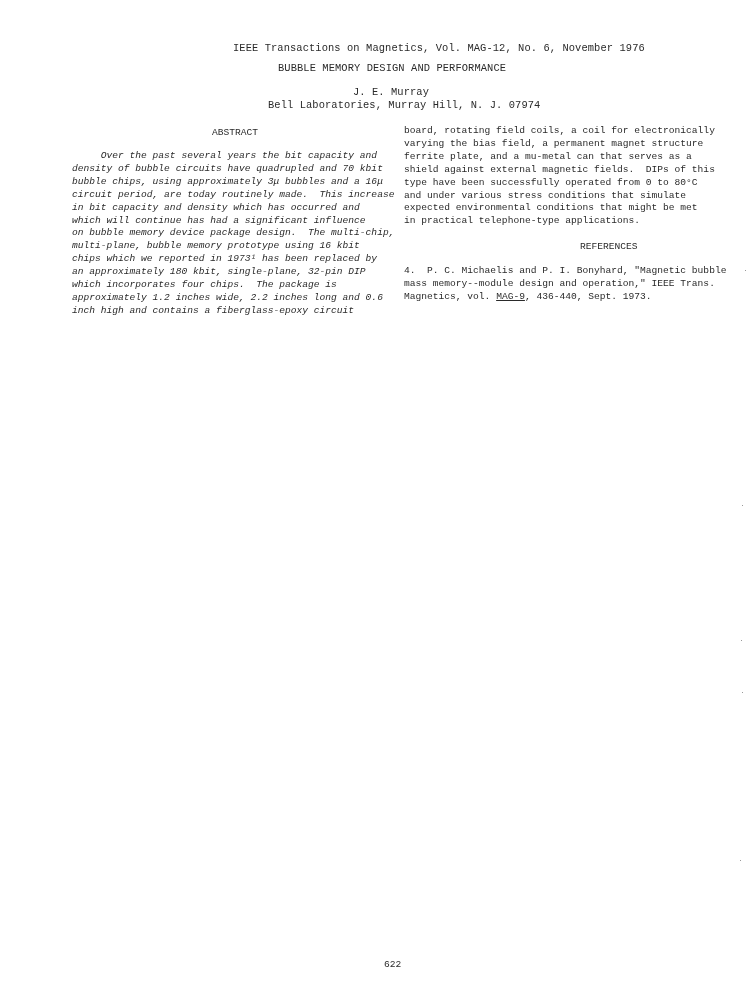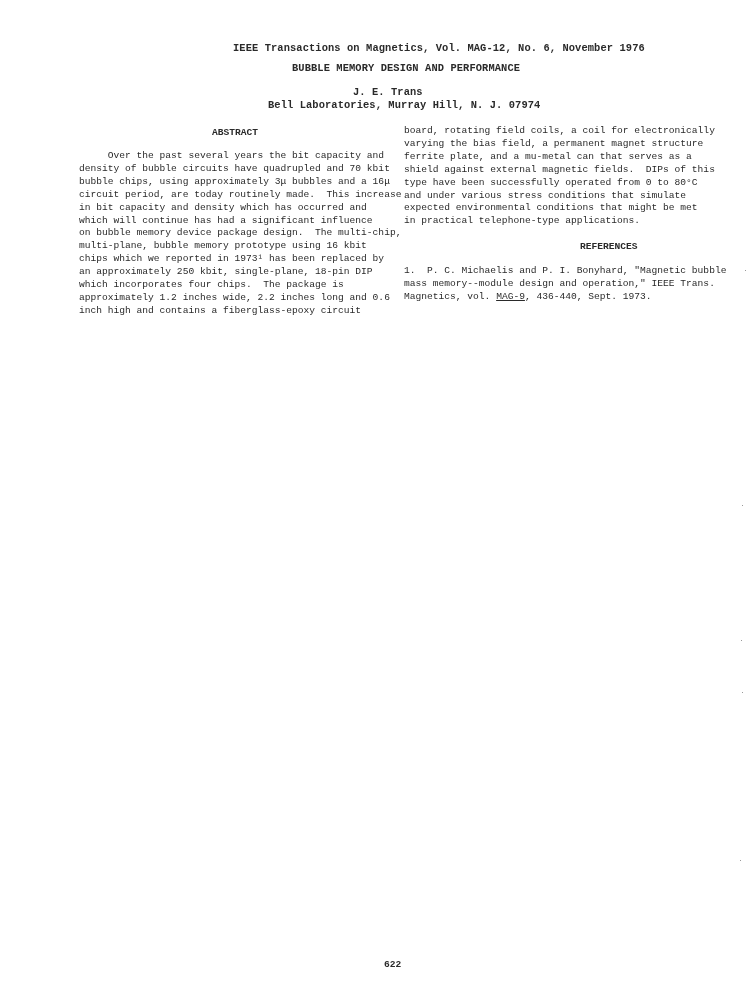--- a/index.html
+++ b/index.html
@@ -1,64 +1,64 @@
 <!DOCTYPE html>
 <html><head>
 <meta charset="utf-8">
 <style>
   html, body { margin:0; padding:0; background:#ffffff; }
   body { width:755px; height:1000px; position:relative; overflow:hidden;
          font-family:"Liberation Mono","DejaVu Sans Mono",monospace; color:#2a2a2a; }
-  .abs { position:absolute; white-space:pre;font-weight:bold; }
+  .abs { position:absolute; white-space:pre; }
   .hdr { font-size:10.4px; letter-spacing:0.1px; }
   .line { font-size:9.6px; line-height:12.9px; white-space:pre; }
   .col { position:absolute; }
   .ul { text-decoration:underline; }
   .dot { position:absolute; width:1px; height:1px; background:#999; }
 </style>
 </head>
 <body>
 
 <div class="abs hdr" style="left:233px; top:42px;">IEEE Transactions on Magnetics, Vol. MAG-12, No. 6, November 1976</div>
-<div class="abs hdr" style="left:292px; top:62px;text-align:center;">BUBBLE MEMORY DESIGN AND PERFORMANCE</div>
-<div class="abs hdr" style="left:353px; top:86px;">J. E. Trans</div>
+<div class="abs hdr" style="left:278px; top:62px;text-align:center;">BUBBLE MEMORY DESIGN AND PERFORMANCE</div>
+<div class="abs hdr" style="left:353px; top:86px;">J. E. Murray</div>
 <div class="abs hdr" style="left:268px; top:99px;">Bell Laboratories, Murray Hill, N. J. 07974</div>
 
 <div class="abs line" style="left:212px; top:127px;">ABSTRACT</div>
 
-<div class="col" style="left:79px; top:150px;">
+<div class="col" style="left:72px; top:150px;font-style:italic;">
   <div class="line">     Over the past several years the bit capacity and</div>
   <div class="line">density of bubble circuits have quadrupled and 70 kbit</div>
   <div class="line">bubble chips, using approximately 3μ bubbles and a 16μ</div>
   <div class="line">circuit period, are today routinely made.  This increase</div>
   <div class="line">in bit capacity and density which has occurred and</div>
   <div class="line">which will continue has had a significant influence</div>
   <div class="line">on bubble memory device package design.  The multi-chip,</div>
   <div class="line">multi-plane, bubble memory prototype using 16 kbit</div>
   <div class="line">chips which we reported in 1973¹ has been replaced by</div>
-  <div class="line">an approximately 250 kbit, single-plane, 18-pin DIP</div>
+  <div class="line">an approximately 180 kbit, single-plane, 32-pin DIP</div>
   <div class="line">which incorporates four chips.  The package is</div>
   <div class="line">approximately 1.2 inches wide, 2.2 inches long and 0.6</div>
   <div class="line">inch high and contains a fiberglass-epoxy circuit</div>
 </div>
 
 <div class="col" style="left:404px; top:125px;">
   <div class="line">board, rotating field coils, a coil for electronically</div>
   <div class="line">varying the bias field, a permanent magnet structure</div>
   <div class="line">ferrite plate, and a mu-metal can that serves as a</div>
   <div class="line">shield against external magnetic fields.  DIPs of this</div>
   <div class="line">type have been successfully operated from 0 to 80°C</div>
   <div class="line">and under various stress conditions that simulate</div>
   <div class="line">expected environmental conditions that might be met</div>
   <div class="line">in practical telephone-type applications.</div>
 </div>
 
 <div class="abs line" style="left:535px; top:241px;margin-left:45px;">REFERENCES</div>
 <div class="col" style="left:404px; top:265px;">
-  <div class="line">1.  P. C. Michaelis and P. I. Bonyhard, "Magnetic bubble</div>
+  <div class="line">4.  P. C. Michaelis and P. I. Bonyhard, "Magnetic bubble</div>
   <div class="line">mass memory--module design and operation," IEEE Trans.</div>
   <div class="line"><span>Magnetics, vol. </span><span class="ul">MAG-9</span><span>, 436-440, Sept. 1973.</span></div>
 </div>
 
 <div class="abs line" style="left:384px; top:959px;">622</div>
 
 <span class="dot" style="left:742px; top:505px;"></span>
 <span class="dot" style="left:741px; top:640px;"></span>
 <span class="dot" style="left:742px; top:692px;"></span>
 <span class="dot" style="left:740px; top:860px;"></span>

